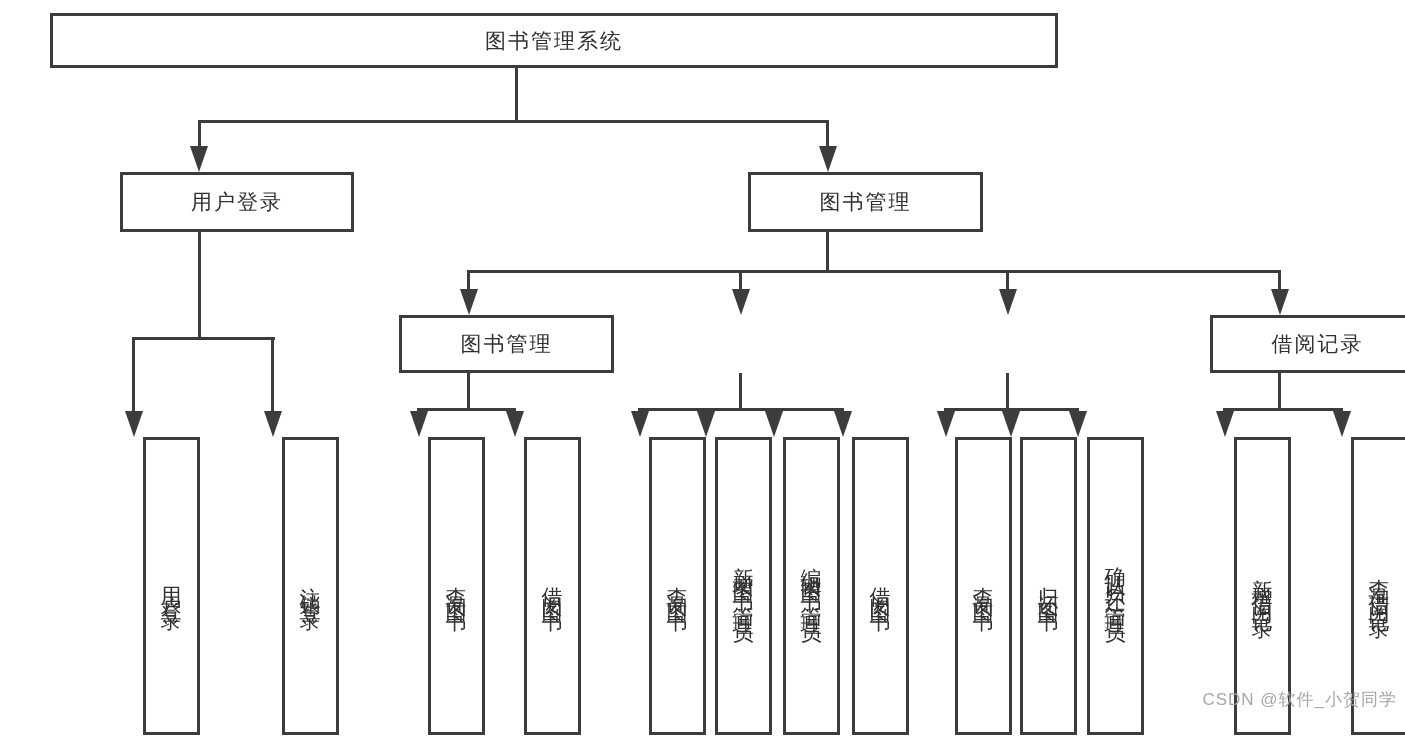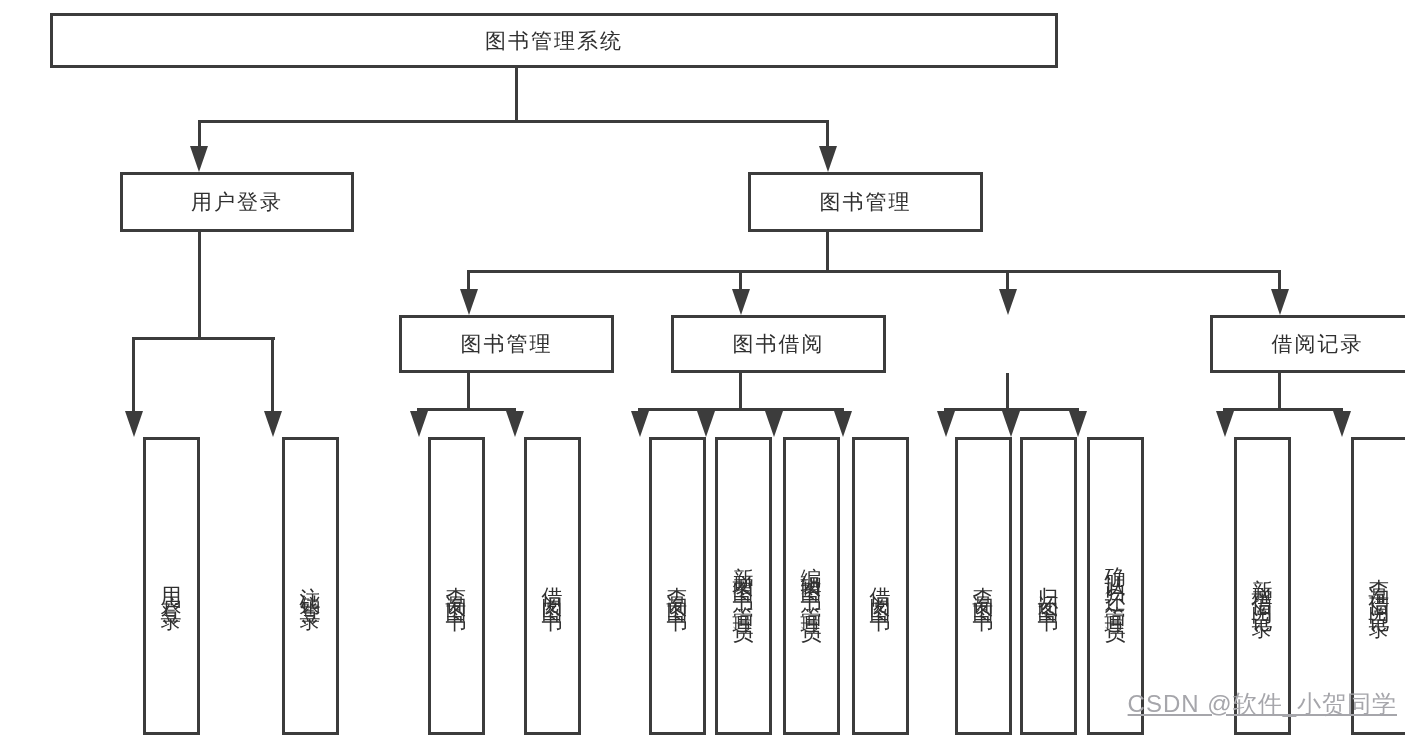--- a/index.html
+++ b/index.html
@@ -46,49 +46,45 @@
     width: 0; height: 0;
     border-left: 9px solid transparent;
     border-right: 9px solid transparent;
     border-top: 26px solid var(--line, #3c3c3c);
     z-index: 1;
   }
   .watermark {
     position: absolute;
     right: 8px;
     top: 688px;
-    font-size: 24px;
+    font-size: 17px;
     letter-spacing: 1px;
     color: var(--watermark, #a6a6ab);
     z-index: 5;
     white-space: nowrap;
-    text-decoration: underline;
   }
 </style>
 </head>
 <body>
 
 <div class="canvas">
 
   <div class="box h" style="left:12px;top:13px;width:1008px;height:55px">
     <span>图书管理系统</span>
   </div>
 
   <div class="box h" style="left:82px;top:172px;width:234px;height:60px">
     <span>用户登录</span>
   </div>
   <div class="box h" style="left:710px;top:172px;width:235px;height:60px">
     <span>图书管理</span>
   </div>
 
   <div class="box h" style="left:361px;top:315px;width:215px;height:58px">
     <span>图书管理</span>
-  </div>
-  <div class="box h" style="left:633px;top:315px;width:215px;height:58px">
-    <span>图书借阅</span>
   </div>
   <div class="box h" style="left:1172px;top:315px;width:215px;height:58px">
     <span>借阅记录</span>
   </div>
 
   <div class="box v" style="left:105px;top:437px;width:57px;height:298px">
     <span>用户登录</span>
   </div>
   <div class="box v" style="left:244px;top:437px;width:57px;height:298px">
     <span>注销登录</span>

